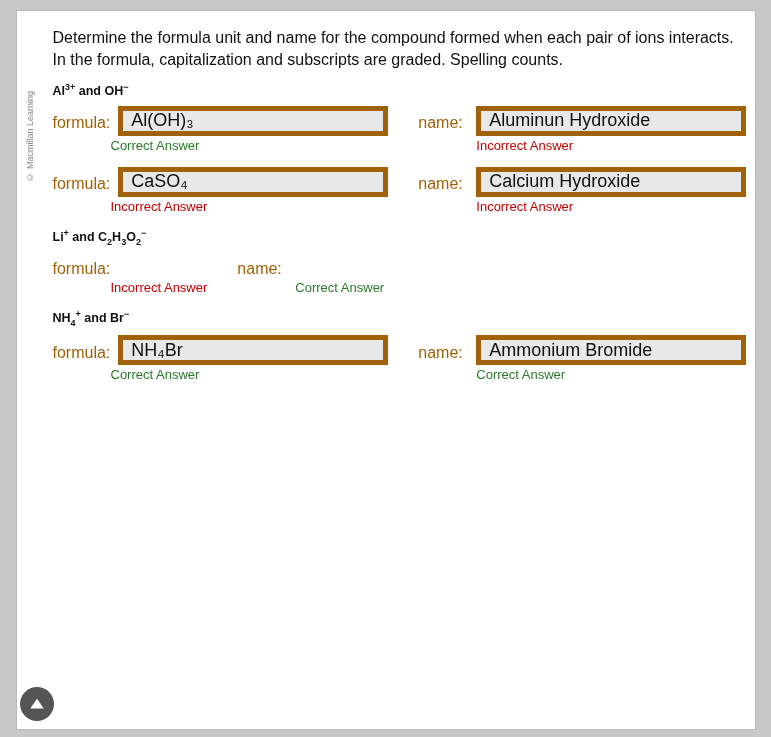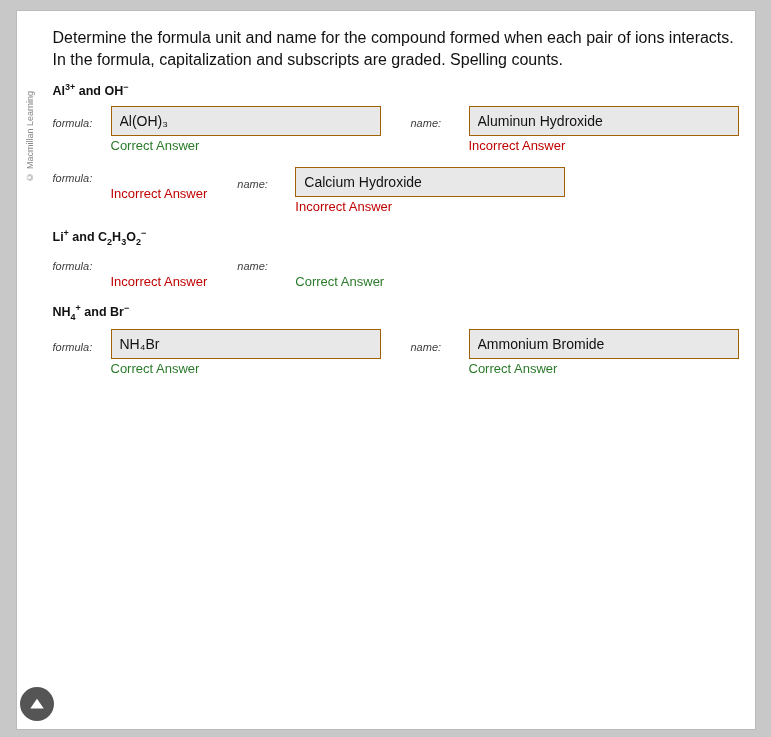--- a/index.html
+++ b/index.html
@@ -53,36 +53,35 @@
       display: flex;
       align-items: flex-start;
       margin-bottom: 4px;
     }
     .field-group {
       display: flex;
       flex-direction: column;
       margin-right: 30px;
     }
     .field-label {
-      font-size: 11px;
-      color: #404040;
+      font-size: 16px;
+      color: #a16207;
       margin-right: 8px;
       padding-top: 5px;
       min-width: 50px;
-      font-style: italic;
     }
     .field-input-wrap {
       display: flex;
       align-items: center;
     }
     .field-input {
-      border: 1px solid #a16207;
+      border: 5px solid #a16207;
       background: #e8e8e8;
       padding: 4px 8px;
-      font-size: 14px;
+      font-size: 18px;
       width: 270px;
       height: 30px;
       color: #111;
       outline: none;
     }
     .answer-status {
       font-size: 13px;
       margin-top: 2px;
       margin-left: 58px;
     }
@@ -137,20 +136,21 @@
         <div class="answer-status incorrect">Incorrect Answer</div>
       </div>
     </div>
   </div>
 
   <div class="section-block">
     <div class="row">
       <div class="field-group">
         <div class="field-input-wrap">
           <span class="field-label">formula:</span>
+          <input class="field-input" type="text" value="CaSO₄" style="">
         </div>
         <div class="answer-status incorrect">Incorrect Answer</div>
       </div>
       <div class="field-group">
         <div class="field-input-wrap">
           <span class="field-label">name:</span>
           <input class="field-input" type="text" value="Calcium Hydroxide" style="">
         </div>
         <div class="answer-status incorrect">Incorrect Answer</div>
       </div>

